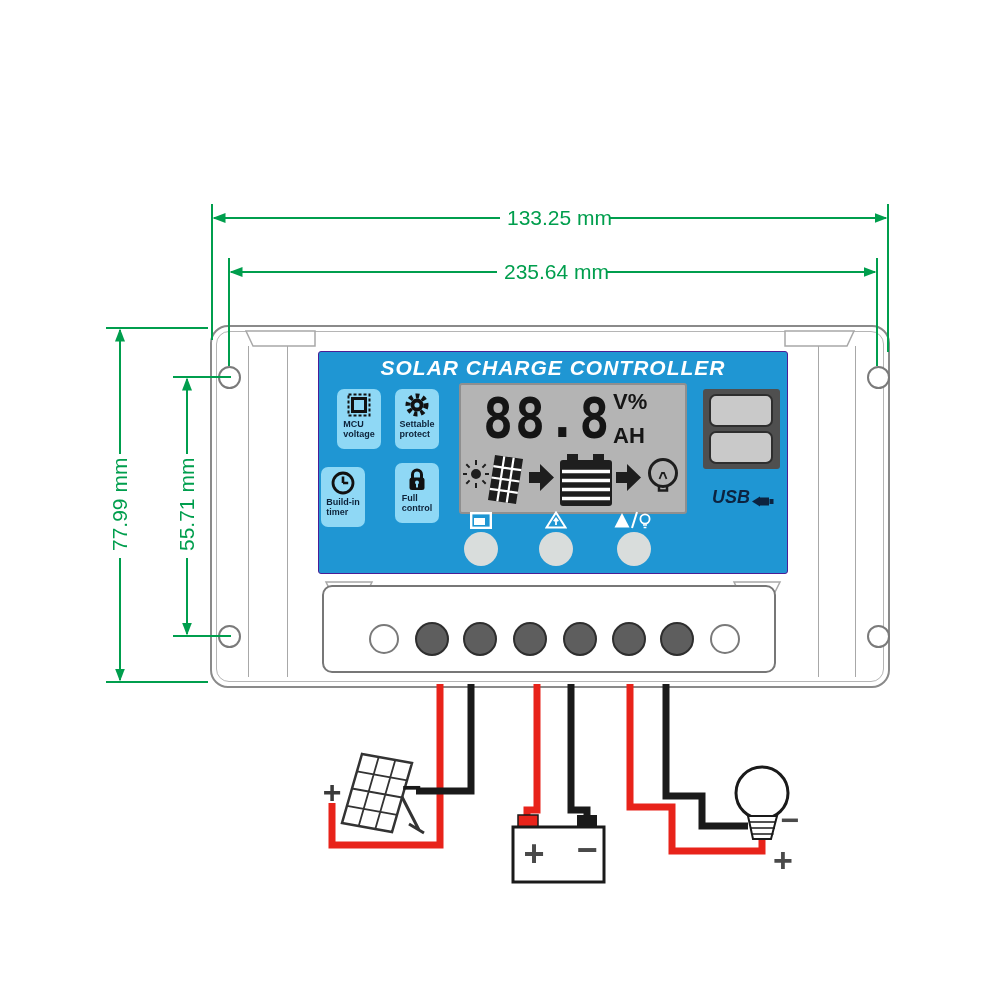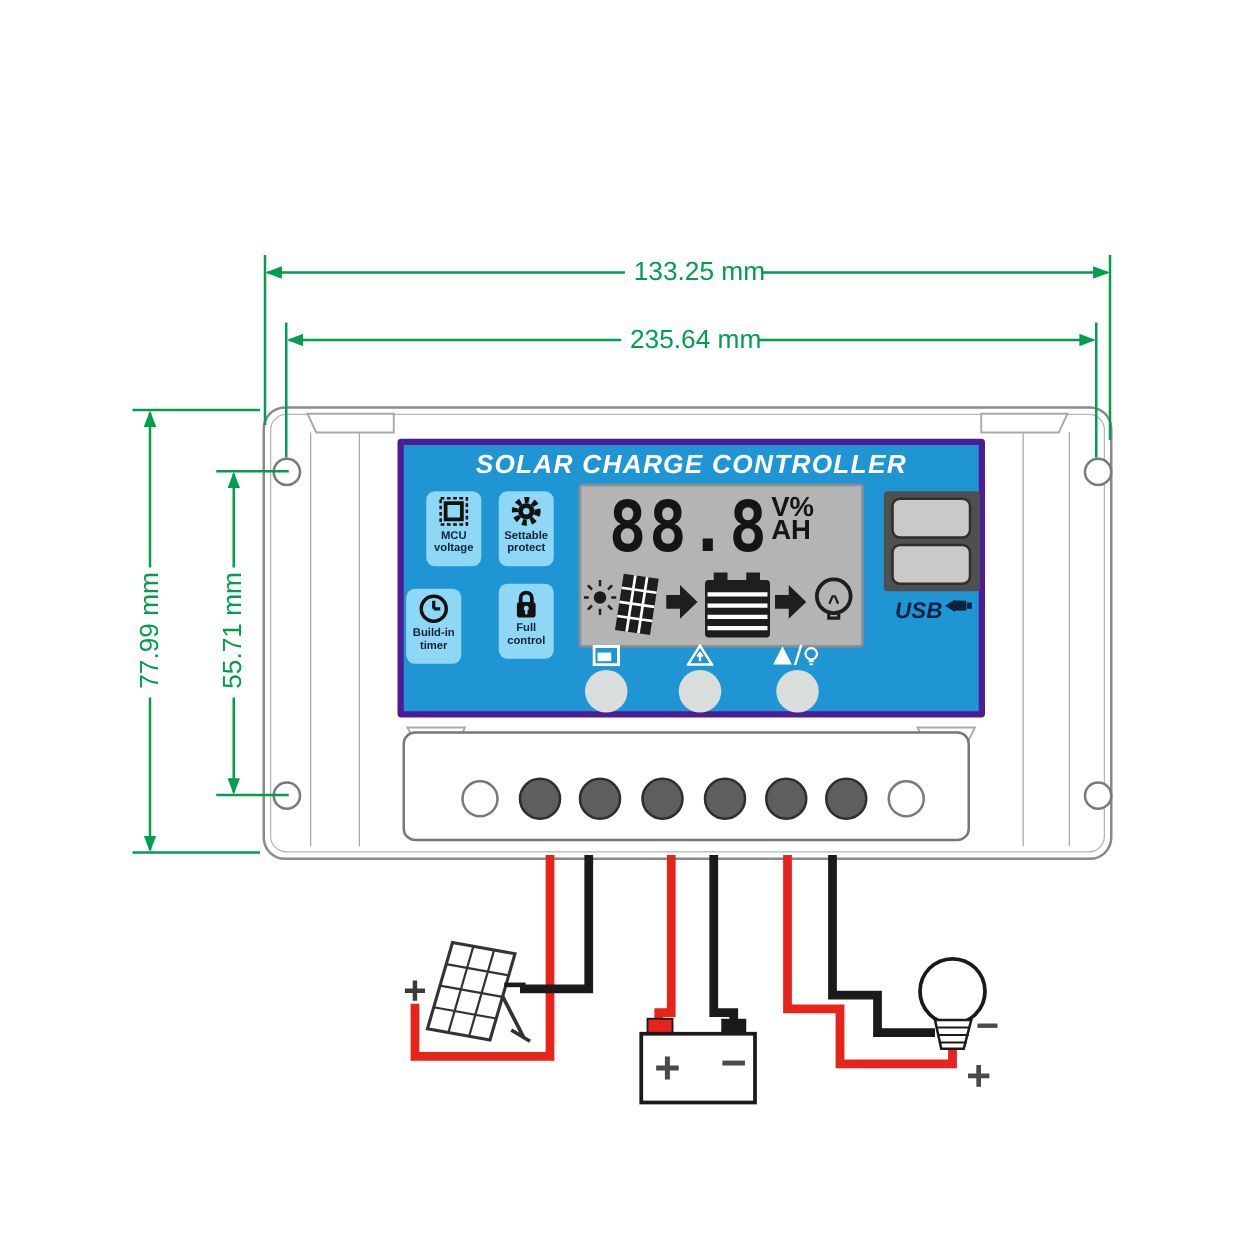--- a/index.html
+++ b/index.html
@@ -30,35 +30,35 @@
   }
   .col-line { width:0; border-left:1px solid #a8a8a8; top:346px; height:331px; }
   .screw {
     width:23px; height:23px; border:2px solid #7a7a7a; border-radius:50%;
     background:#fff;
   }
 
   
   .panel {
     left:318px; top:351px; width:470px; height:223px;
-    background:#1F96D3; border:5px solid #4c1d95; border-radius:3px;
+    background:#1F96D3; border:1px solid #4c1d95; border-radius:3px;
   }
   .panel-title {
     position:absolute; left:0; top:4px; width:100%; text-align:center;
     color:#fff; font-size:21px; font-weight:bold; font-style:italic;
     letter-spacing:1px;
   }
   .feature-box {
     position:absolute; width:44px; height:60px; background:#8FD8F5;
     border-radius:7px; display:flex; flex-direction:column; align-items:center;
     padding-top:3px;
   }
   .feature-label {
     font-size:9px; font-weight:bold; color:#0d2239; line-height:1.12;
-    text-align:center; margin-top:1px;
+    margin-top:1px;
   }
   .lcd {
     position:absolute; left:140px; top:31px; width:228px; height:131px;
     background:#B4B4B4; border:2px solid #8f8f8f; border-radius:3px;
   }
   .lcd-digits {
     position:absolute; left:22px; top:0px; font-family:"DejaVu Sans Mono", monospace;
     font-weight:800; font-size:50px; color:#151515; letter-spacing:2px;
     transform:scaleY(1.12); transform-origin:top left;
   }
@@ -70,22 +70,22 @@
   .btn-icon { position:absolute; }
   .usb-block {
     position:absolute; left:384px; top:37px; width:77px; height:80px;
     background:#4f4f4f; border-radius:3px;
   }
   .usb-port {
     position:absolute; left:6px; width:64px; height:33px; background:#c9c9c9;
     border:2px solid #2e2e2e; border-radius:7px;
   }
   .usb-label-row {
-    position:absolute; left:384px; top:122px; width:80px; display:flex;
-    align-items:flex-start; justify-content:center; gap:2px;
+    position:absolute; left:384px; top:135px; width:80px; display:flex;
+    align-items:flex-end; justify-content:center; gap:2px;
   }
   .usb-text {
     font-size:18px; font-weight:bold; font-style:italic; color:#0c2340;
     letter-spacing:0px;
   }
 
   
   .strip {
     left:322px; top:585px; width:454px; height:88px;
     border:2px solid #777; border-radius:10px; background:#fff;
@@ -169,21 +169,21 @@
       </svg>
       <div class="feature-label">
         <span>Full</span><br>
         <span>control</span>
       </div>
     </div>
 
     <div class="lcd">
       <div class="lcd-digits">88.8</div>
       <div class="lcd-unit" style="top:4px">V%</div>
-      <div class="lcd-unit" style="top:22px">AH</div>
+      <div class="lcd-unit" style="top:38px">AH</div>
       <svg style="position:absolute; left:2px; top:63px" width="222" height="64" viewBox="0 0 222 64">
         <g stroke="#1e1e1e" stroke-width="2">
           <circle cx="13" cy="26" r="4" fill="#1e1e1e"></circle>
           <path d="M13 17v-5 M13 35v5 M4 26H0 M22 26h4 M6.6 19.6l-3.3-3.3 M19.4 32.4l3.3 3.3 M6.6 32.4l-3.3 3.3 M19.4 19.6l3.3-3.3" fill="none"></path>
         </g>
         <g>
           <polygon points="32,7 60,11 53,56 25,52" fill="#1e1e1e"></polygon>
           <path d="M41.3,8.3 L34.3,53.3 M50.7,9.7 L43.7,54.7 M30.3,18.2 L58.3,22.2 M28.5,29.5 L56.5,33.5 M26.8,40.8 L54.8,44.8" stroke="#fff" stroke-width="2.2" fill="none"></path>
         </g>
         <polygon points="66,24 77,24 77,16 91,29.5 77,43 77,35 66,35" fill="#1e1e1e"></polygon>

